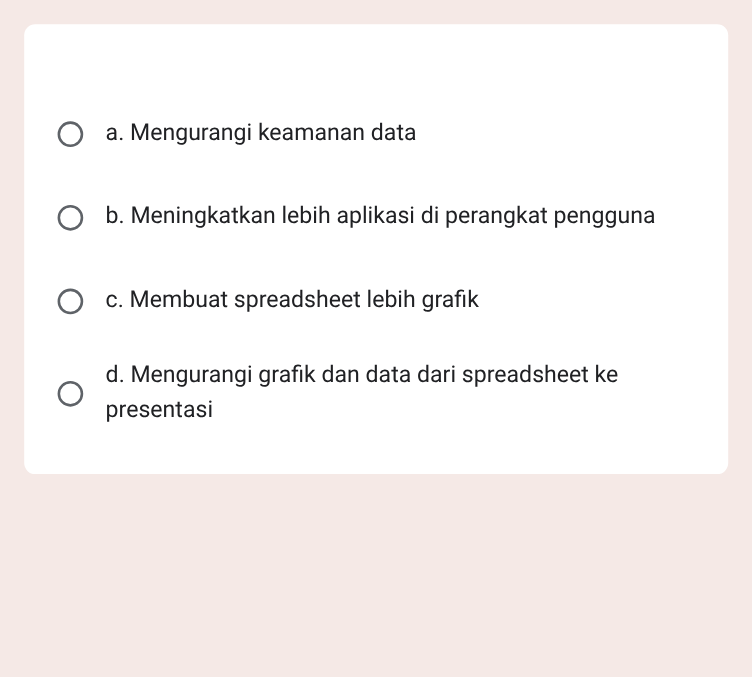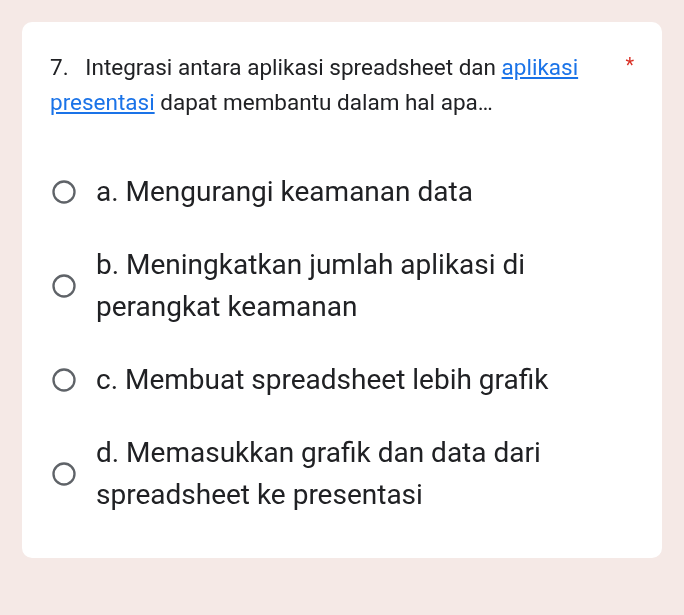--- a/index.html
+++ b/index.html
@@ -51,73 +51,65 @@
   }
   .radio-icon {
     flex: 0 0 auto;
     margin-right: 18px;
     display: inline-flex;
   }
   .radio-icon svg {
     display: block;
   }
   .opt-label {
-    font-size: 28px;
+    font-size: 21px;
     line-height: 1.5;
   }
 </style>
 </head>
 <body>
 
 <div class="stage">
   <div class="card">
 
-    <div class="q-head">
-      <div class="q-text">
-        <span>7.</span>
-        <span>&nbsp;</span>
-        <span>Integrasi antara aplikasi spreadsheet dan </span><a href="#" class="q-link">aplikasi presentasi</a><span> dapat membantu dalam hal apa…</span>
-      </div>
-      <div class="req">*</div>
-    </div>
 
     <div class="options">
 
       <label class="option">
         <span class="radio-icon">
           <svg width="28" height="28" viewBox="0 0 24 24">
               <circle cx="12" cy="12" r="9" fill="none" stroke="#5f6368" stroke-width="2"></circle>
             </svg>
         </span>
         <span class="opt-label">a. Mengurangi keamanan data</span>
       </label>
 
       <label class="option">
         <span class="radio-icon">
           <svg width="28" height="28" viewBox="0 0 24 24">
               <circle cx="12" cy="12" r="9" fill="none" stroke="#5f6368" stroke-width="2"></circle>
             </svg>
         </span>
-        <span class="opt-label">b. Meningkatkan jumlah aplikasi di perangkat keamanan</span>
+        <span class="opt-label">b. Meningkatkan lebih aplikasi di perangkat pengguna</span>
       </label>
 
       <label class="option">
         <span class="radio-icon">
           <svg width="28" height="28" viewBox="0 0 24 24">
               <circle cx="12" cy="12" r="9" fill="none" stroke="#5f6368" stroke-width="2"></circle>
             </svg>
         </span>
         <span class="opt-label">c. Membuat spreadsheet lebih grafik</span>
       </label>
 
       <label class="option">
         <span class="radio-icon">
           <svg width="28" height="28" viewBox="0 0 24 24">
               <circle cx="12" cy="12" r="9" fill="none" stroke="#5f6368" stroke-width="2"></circle>
             </svg>
         </span>
-        <span class="opt-label">d. Memasukkan grafik dan data dari spreadsheet ke presentasi</span>
+        <span class="opt-label">d. Mengurangi grafik dan data dari spreadsheet ke presentasi</span>
       </label>
 
     </div>
 
   </div>
 </div>
 
 </body></html>

